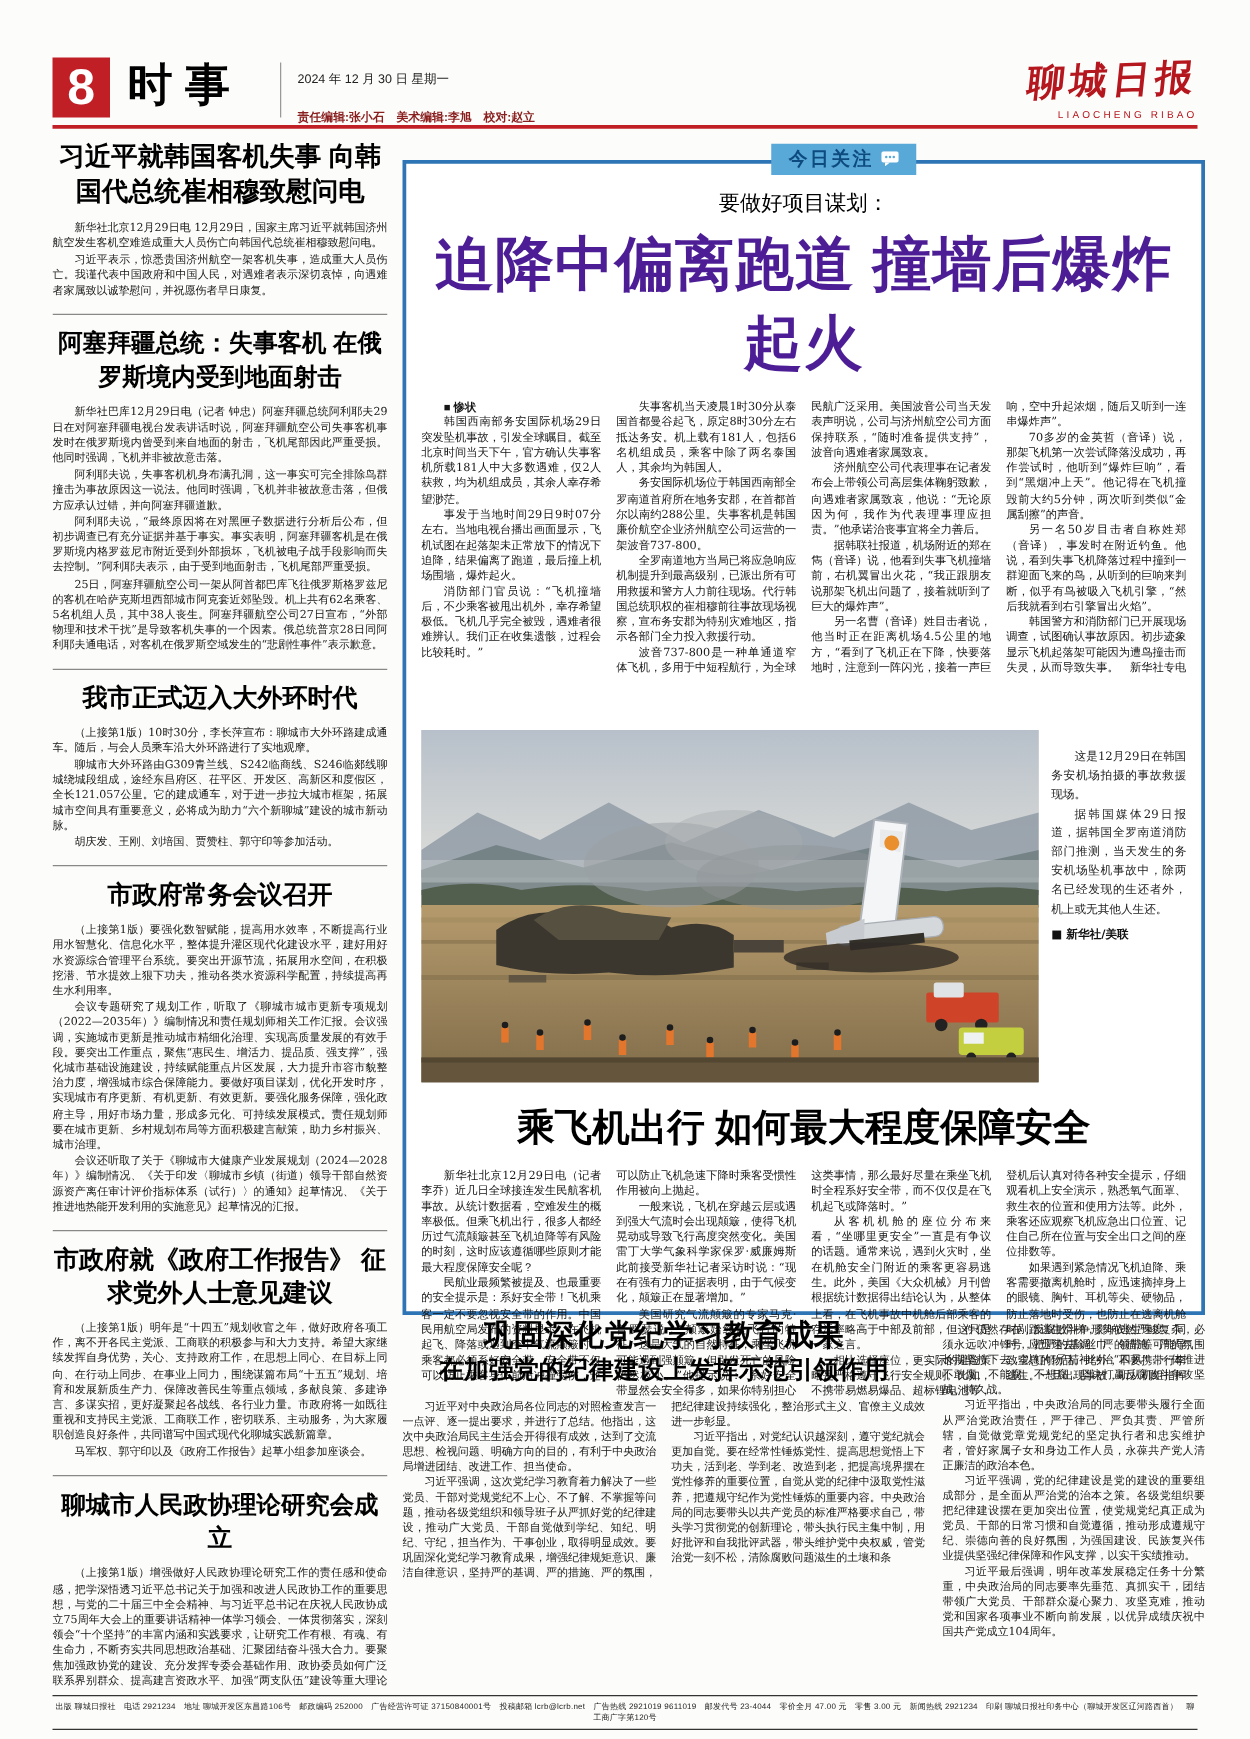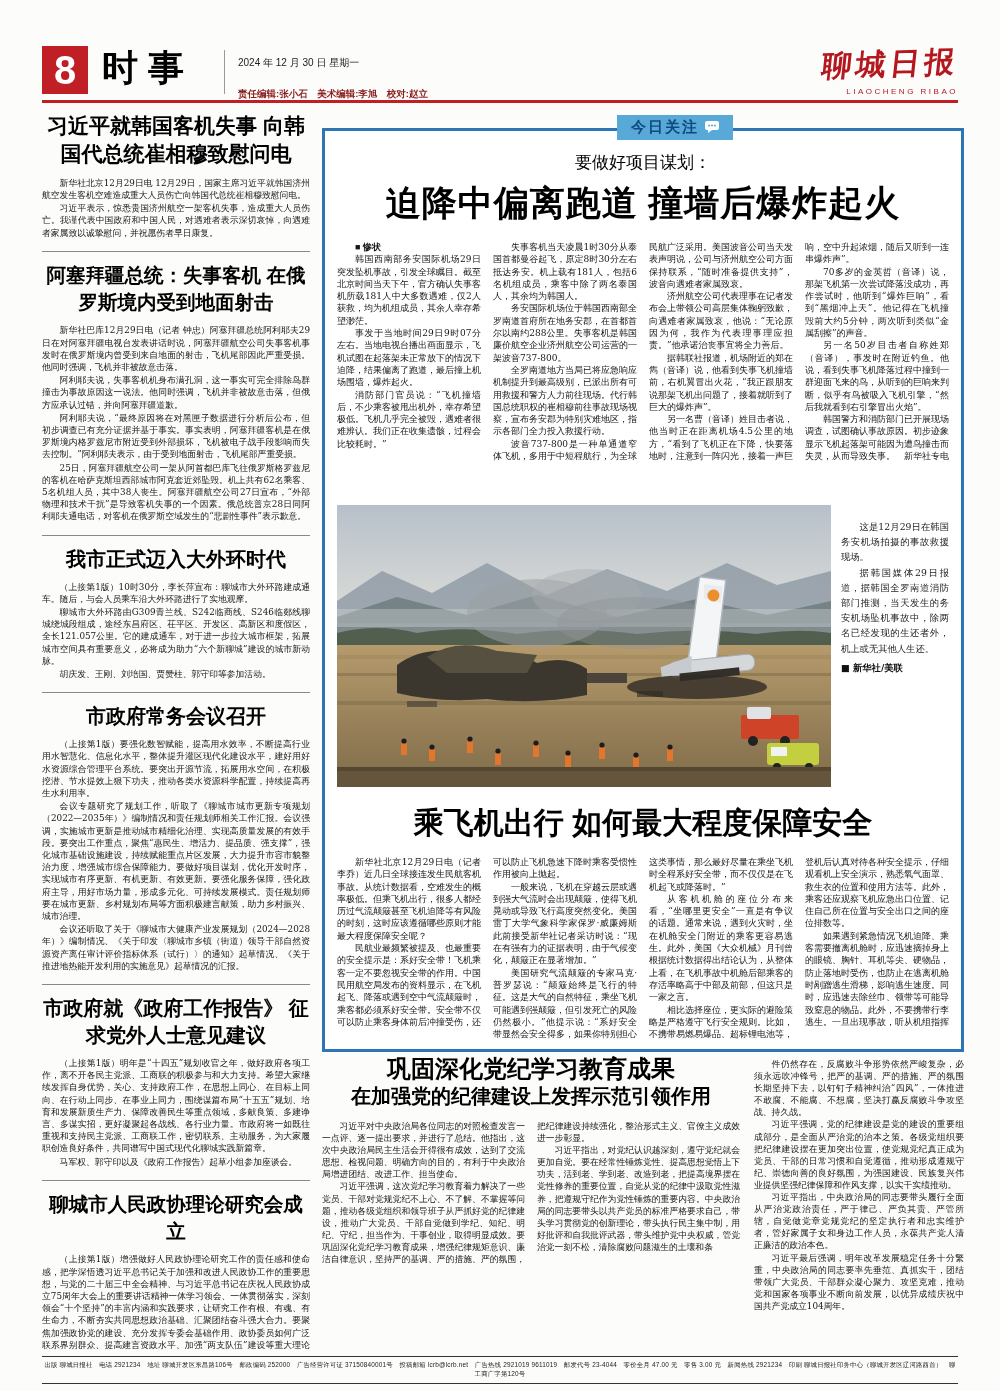--- a/index.html
+++ b/index.html
@@ -31,22 +31,22 @@
   .t-lg{font-size:19.5px;line-height:1.4;}
   .t-md{font-size:20px;line-height:1.35;}
   .body p{font-size:8.8px;line-height:12.2px;text-align:justify;text-indent:2em;margin:0 0 1px 0;color:#161616;}
 
   
   .focusbox{position:absolute;left:322px;top:128px;width:636px;height:918px;border:3px solid #2e75b6;background:#fff;}
   .badge{position:absolute;left:50%;top:-16px;transform:translateX(-50%);background:#58a8d8;
     padding:3px 14px;display:flex;gap:6px;margin-left:32px;}
   .badge .btxt{font-family:"Liberation Sans",sans-serif;font-weight:bold;font-size:15px;color:#0d4a7d;letter-spacing:2px;}
   .kicker{text-align:center;font-size:17px;margin-top:20px;color:#000;}
-  .mainhead{text-align:center;font-family:"Liberation Sans",sans-serif;font-weight:bold;font-size:35px;
-    letter-spacing:1px;margin-top:6px;color:#000000;}
+  .mainhead{text-align:center;font-family:"Liberation Sans",sans-serif;font-weight:bold;font-size:47px;
+    letter-spacing:1px;margin-top:6px;color:#4c1d95;}
   .crashbody{margin:14px 12px 0 12px;height:256px;column-count:4;column-gap:12px;overflow:hidden;}
   .crashbody p, .safetybody p{font-size:9px;line-height:12.3px;text-align:justify;text-indent:2em;margin:0;color:#151515;}
   .secmark{font-family:"Liberation Sans",sans-serif;font-weight:bold;font-size:10px;margin:0 0 5px 0;text-indent:0;}
   .photorow{display:flex;margin:8px 12px 0 12px;gap:10px;}
   .photo{width:494px;height:282px;background:#cfd3d6;flex:none;}
   .photocap{width:118px;padding-top:14px;}
   .photocap p{font-size:9.3px;line-height:15.2px;text-align:justify;text-indent:2em;margin:0;color:#222;
     font-family:"DejaVu Serif",serif;}
   .photocred{font-size:9.3px;font-weight:bold;margin-top:6px;color:#111;}
   .safetyhead{text-align:center;font-family:"Liberation Sans",sans-serif;font-weight:bold;font-size:30px;margin-top:16px;color:#000;}
@@ -253,19 +253,19 @@
       <div class="l2">在加强党的纪律建设上发挥示范引领作用</div>
     </div>
     <div class="bleftbody">
         <p>习近平对中央政治局各位同志的对照检查发言一一点评、逐一提出要求，并进行了总结。他指出，这次中央政治局民主生活会开得很有成效，达到了交流思想、检视问题、明确方向的目的，有利于中央政治局增进团结、改进工作、担当使命。</p>
         <p>习近平强调，这次党纪学习教育着力解决了一些党员、干部对党规党纪不上心、不了解、不掌握等问题，推动各级党组织和领导班子从严抓好党的纪律建设，推动广大党员、干部自觉做到学纪、知纪、明纪、守纪，担当作为、干事创业，取得明显成效。要巩固深化党纪学习教育成果，增强纪律规矩意识、廉洁自律意识，坚持严的基调、严的措施、严的氛围，把纪律建设持续强化，整治形式主义、官僚主义成效进一步彰显。</p>
         <p>习近平指出，对党纪认识越深刻，遵守党纪就会更加自觉。要在经常性锤炼党性、提高思想觉悟上下功夫，活到老、学到老、改造到老，把提高境界摆在党性修养的重要位置，自觉从党的纪律中汲取党性滋养，把遵规守纪作为党性锤炼的重要内容。中央政治局的同志要带头以共产党员的标准严格要求自己，带头学习贯彻党的创新理论，带头执行民主集中制，用好批评和自我批评武器，带头维护党中央权威，管党治党一刻不松，清除腐败问题滋生的土壤和条</p>
       </div>
   </div>
   <div class="brightbody">
       <p>件仍然存在，反腐败斗争形势依然严峻复杂，必须永远吹冲锋号，把严的基调、严的措施、严的氛围长期坚持下去，以钉钉子精神纠治“四风”，一体推进不敢腐、不能腐、不想腐，坚决打赢反腐败斗争攻坚战、持久战。</p>
+      <p>习近平指出，中央政治局的同志要带头履行全面从严治党政治责任，严于律己、严负其责、严管所辖，自觉做党章党规党纪的坚定执行者和忠实维护者，管好家属子女和身边工作人员，永葆共产党人清正廉洁的政治本色。</p>
       <p>习近平强调，党的纪律建设是党的建设的重要组成部分，是全面从严治党的治本之策。各级党组织要把纪律建设摆在更加突出位置，使党规党纪真正成为党员、干部的日常习惯和自觉遵循，推动形成遵规守纪、崇德向善的良好氛围，为强国建设、民族复兴伟业提供坚强纪律保障和作风支撑，以实干实绩推动。</p>
-      <p>习近平指出，中央政治局的同志要带头履行全面从严治党政治责任，严于律己、严负其责、严管所辖，自觉做党章党规党纪的坚定执行者和忠实维护者，管好家属子女和身边工作人员，永葆共产党人清正廉洁的政治本色。</p>
       <p>习近平最后强调，明年改革发展稳定任务十分繁重，中央政治局的同志要率先垂范、真抓实干，团结带领广大党员、干部群众凝心聚力、攻坚克难，推动党和国家各项事业不断向前发展，以优异成绩庆祝中国共产党成立104周年。</p>
     </div>
 </div>
 
 <div class="pfooter">出版 聊城日报社　电话 2921234　地址 聊城开发区东昌路106号　邮政编码 252000　广告经营许可证 37150840001号　投稿邮箱 lcrb@lcrb.net　广告热线 2921019 9611019　邮发代号 23-4044　零价全月 47.00 元　零售 3.00 元　新闻热线 2921234　印刷 聊城日报社印务中心（聊城开发区辽河路西首）　聊工商广字第120号</div>
 
 </body></html>

